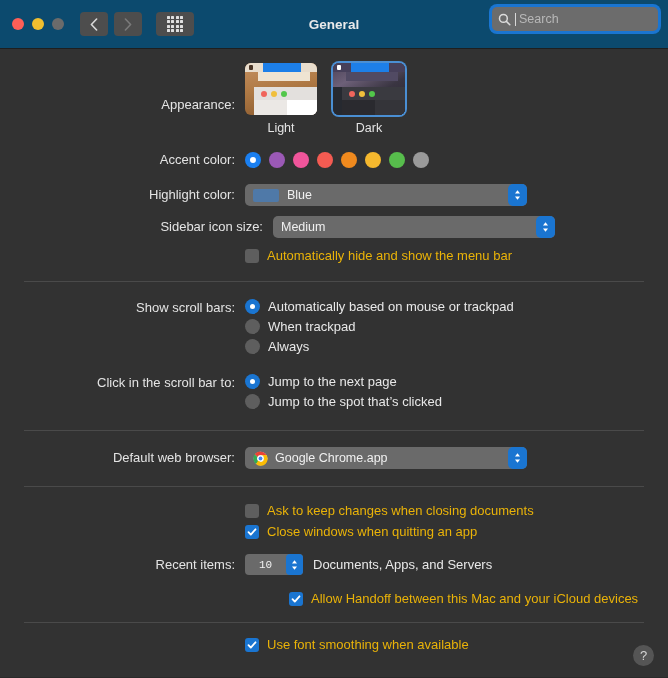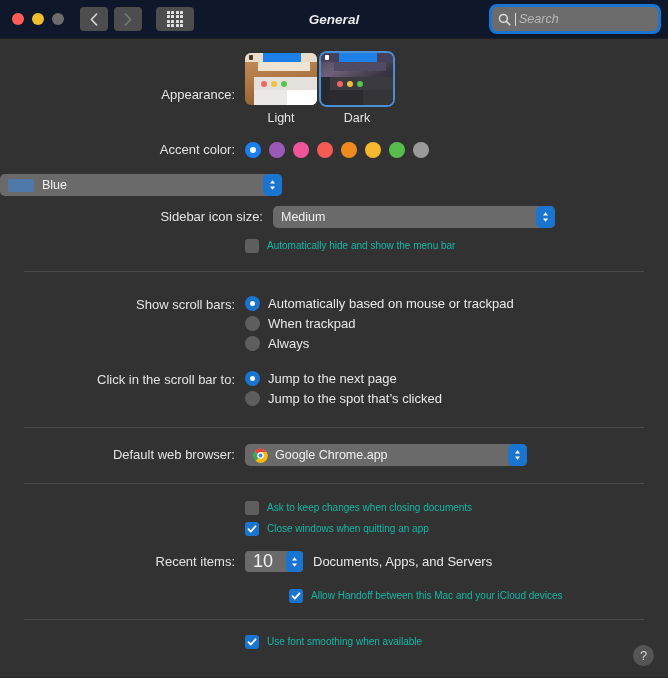--- a/index.html
+++ b/index.html
@@ -14,26 +14,25 @@
   #app {
     position: relative;
     width: 668px; height: 678px;
     background: #323232;
     color: #e8e8e8;
   }
 
   
   .titlebar {
     position: relative;
-    height: 39px;
-    background: #0f172a;
+    height: 49px;
+    background: #0c4a6e;
     border-bottom: 1px solid #1f1f1f;
     display: flex;
     align-items: center;
-    font-style: italic;
   }
   .traffic {
     display: flex; align-items: center; gap: 8px;
     margin-left: 12px;
   }
   .light-dot {
     width: 12px; height: 12px; border-radius: 50%;
     display: block;
   }
   .dot-close { background: #ff5f57; }
@@ -114,21 +113,21 @@
   .ctl { flex: 1 1 auto; }
 
   .sep {
     height: 1px;
     background: #4a4a4a;
     margin: 0 24px;
   }
 
   
   .appearance-row { padding-top: 14px; }
-  .themes { display: flex; gap: 4px; }
+  .themes { display: flex; gap: 16px; }
   .theme { width: 72px; }
   .thumb {
     width: 72px; height: 52px;
     border-radius: 6px;
     position: relative;
     overflow: hidden;
   }
   .theme.selected .thumb {
     box-shadow: 0 0 0 2px #4a8fd4;
   }
@@ -209,21 +208,21 @@
     border-radius: 3px;
     background: #5e5e5e;
     flex: 0 0 auto;
     margin-right: 8px;
     margin-top: 1px;
     display: flex; align-items: center; justify-content: center;
   }
   .chk.on { background: #1a75d1; }
   .chk svg { display: none; }
   .chk.on svg { display: block; }
-  .chktext { font-size: 10px; color: #14b8a6; line-height: 16px; }
+  .chktext { font-size: 13px; color: #eab308; line-height: 16px; }
 
   
   .radiorow { display: flex; align-items: center; margin-bottom: 5px; }
   .radio {
     width: 15px; height: 15px; border-radius: 50%;
     background: #5e5e5e;
     margin-right: 8px;
     flex: 0 0 auto;
     display: flex; align-items: center; justify-content: center;
   }
@@ -239,23 +238,24 @@
     max-width: 370px;
   }
 
   
   .stepper {
     position: relative;
     width: 58px; height: 21px;
     background: #6a6a6a;
     border-radius: 4px;
     display: flex; align-items: center;
-    padding-left: 8px;
-    font-size: 18px; color: #f2f2f2;
+    padding-left: 14px;
+    font-size: 11px; color: #f2f2f2;
     flex: 0 0 auto;
+    font-family: Liberation Mono, monospace;
   }
   .stepper .arrows {
     position: absolute; right: 0; top: 0;
     width: 17px; height: 21px;
     background: #1a75d1;
     border-radius: 4px;
     display: flex; align-items: center; justify-content: center;
   }
 
   .helpbtn {
@@ -397,20 +397,21 @@
           <span class="swatch" style="background:#f45b52"></span>
           <span class="swatch" style="background:#f08a1e"></span>
           <span class="swatch" style="background:#f5b82e"></span>
           <span class="swatch" style="background:#57bd4c"></span>
           <span class="swatch" style="background:#9a9a9a"></span>
         </div>
       </div>
     </div>
 
     <div class="row" style="margin-top:16px;">
+      <div class="label" style="padding-top:3px;">Highlight color:</div>
       <div class="ctl">
         <div class="popup">
           <span class="hl-chip"></span>
           <span>Blue</span>
           <span class="arrows">
             <svg width="9" height="14" viewBox="0 0 9 14">
               <path d="M4.5 2.2 7 5.4H2z" fill="#fff"></path>
               <path d="M4.5 11.8 7 8.6H2z" fill="#fff"></path>
             </svg>
           </span>
@@ -440,21 +441,21 @@
           <span class="chk">
             
           </span>
           <span class="chktext">Automatically hide and show the menu bar</span>
         </div>
       </div>
     </div>
 
     <div class="sep" style="margin-top:17px;"></div>
 
-    <div class="row" style="margin-top:24px;">
+    <div class="row" style="margin-top:17px;">
       <div class="label" style="padding-top:1px;">Show scroll bars:</div>
       <div class="ctl">
         <div class="radiorow">
           <span class="radio on">
               <i></i>
             </span>
           <span class="radiotext">Automatically based on mouse or trackpad</span>
         </div>
         <div class="radiorow">
           <span class="radio"></span>

